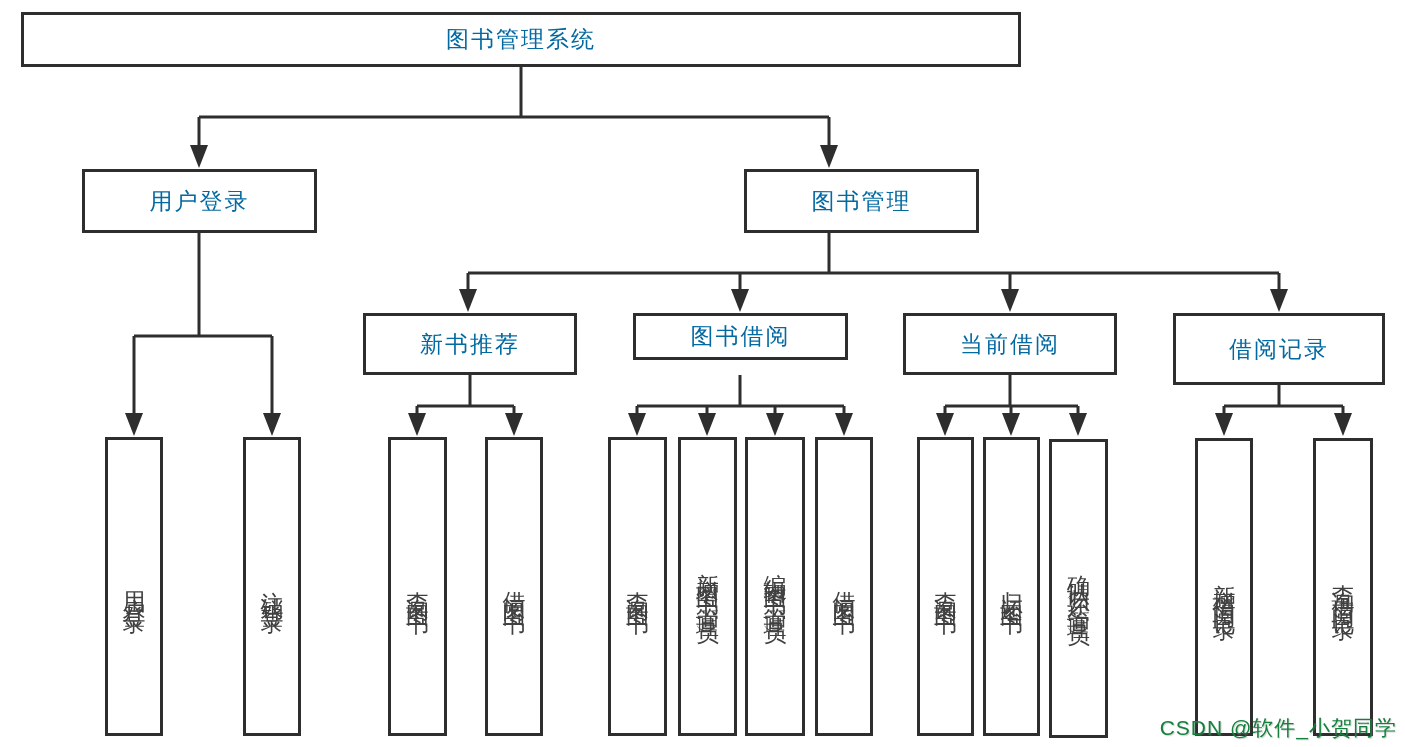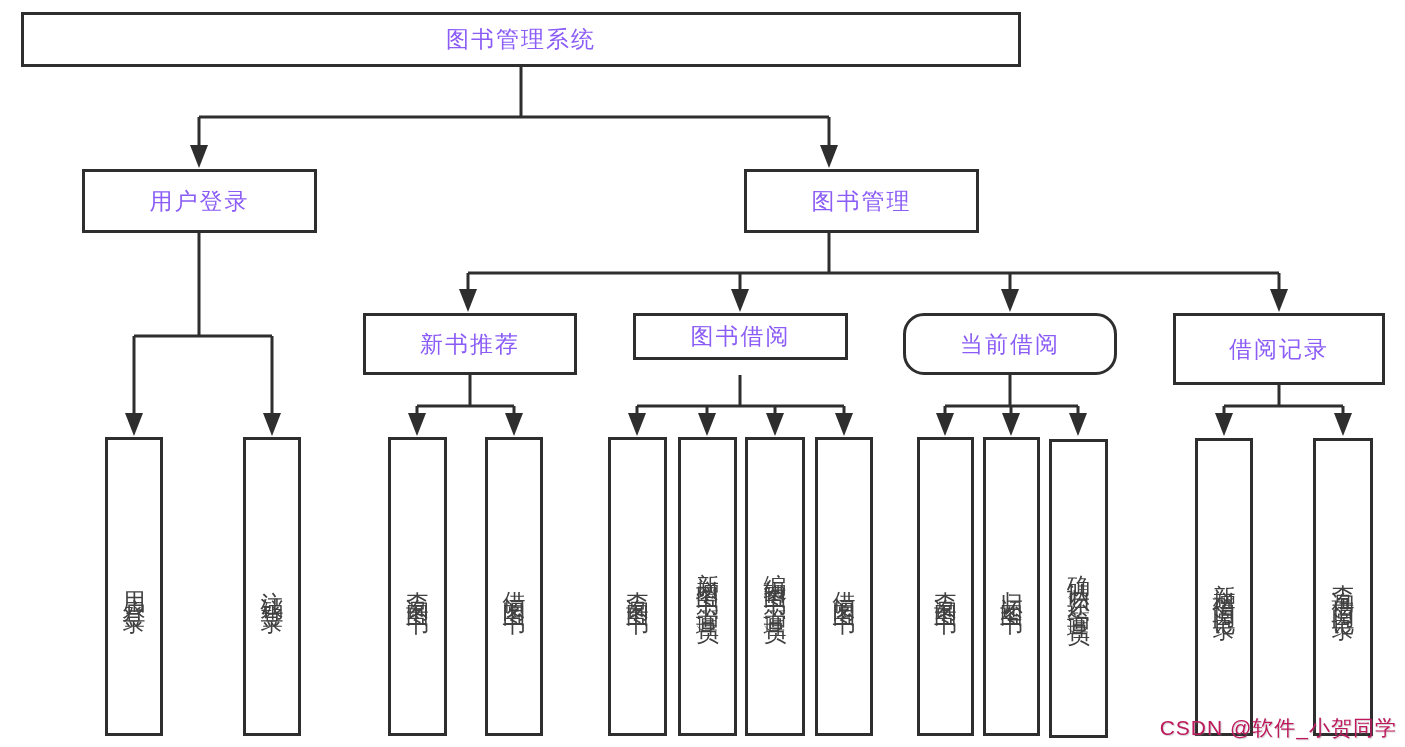--- a/index.html
+++ b/index.html
@@ -24,21 +24,21 @@
     pointer-events: none;
   }
   .node {
     position: absolute;
     box-sizing: border-box;
     border: 3px solid #2e2e2e;
     background: #ffffff;
     display: flex;
     align-items: center;
     justify-content: center;
-    color: #8b5cf6;
+    color: #0369a1;
     font-size: 23px;
     letter-spacing: 2px;
     white-space: nowrap;
   }
   .leaf {
     position: absolute;
     box-sizing: border-box;
     border: 3px solid #2e2e2e;
     background: #ffffff;
     display: flex;
@@ -52,42 +52,42 @@
     text-orientation: mixed;
     letter-spacing: 7px;
     line-height: 1;
   }
   
   #node-root            { left: 21px;   top: 12px;  width: 1000px; height: 55px; }
   #node-user-login      { left: 82px;   top: 169px; width: 235px;  height: 64px; }
   #node-book-mgmt       { left: 712px;  top: 169px; width: 235px;  height: 64px; margin-left: 32px; }
   #node-new-book-rec    { left: 363px;  top: 313px; width: 214px;  height: 62px; }
   #node-book-borrow     { left: 633px;  top: 313px; width: 215px;  height: 47px; }
-  #node-current-borrow  { left: 903px;  top: 313px; width: 214px;  height: 62px; border-radius: 21px; }
+  #node-current-borrow  { left: 903px;  top: 313px; width: 214px;  height: 62px; }
   #node-borrow-records  { left: 1173px; top: 313px; width: 212px;  height: 72px; }
 
   #leaf-u1 { left: 105px;  top: 437px; width: 58px; height: 299px; }
   #leaf-u2 { left: 243px;  top: 437px; width: 58px; height: 299px; }
   #leaf-n1 { left: 388px;  top: 437px; width: 59px; height: 299px; }
   #leaf-n2 { left: 485px;  top: 437px; width: 58px; height: 299px; }
   #leaf-b1 { left: 608px;  top: 437px; width: 59px; height: 299px; }
   #leaf-b2 { left: 678px;  top: 437px; width: 59px; height: 299px; }
   #leaf-b3 { left: 745px;  top: 437px; width: 60px; height: 299px; }
   #leaf-b4 { left: 815px;  top: 437px; width: 58px; height: 299px; }
   #leaf-c1 { left: 917px;  top: 437px; width: 57px; height: 299px; }
   #leaf-c2 { left: 983px;  top: 437px; width: 57px; height: 299px; }
   #leaf-c3 { left: 1049px; top: 439px; width: 59px; height: 299px; }
   #leaf-r1 { left: 1195px; top: 438px; width: 58px; height: 298px; }
   #leaf-r2 { left: 1313px; top: 438px; width: 60px; height: 298px; }
 
   #watermark {
     position: absolute;
     right: 8px;
     bottom: 5px;
-    color: #be185d;
+    color: #15803d;
     font-size: 21px;
     letter-spacing: 1px;
     text-shadow: 1px 1px 1px rgba(120,120,120,0.35);
   }
 </style>
 </head>
 <body>
 
 <div id="stage">
 

